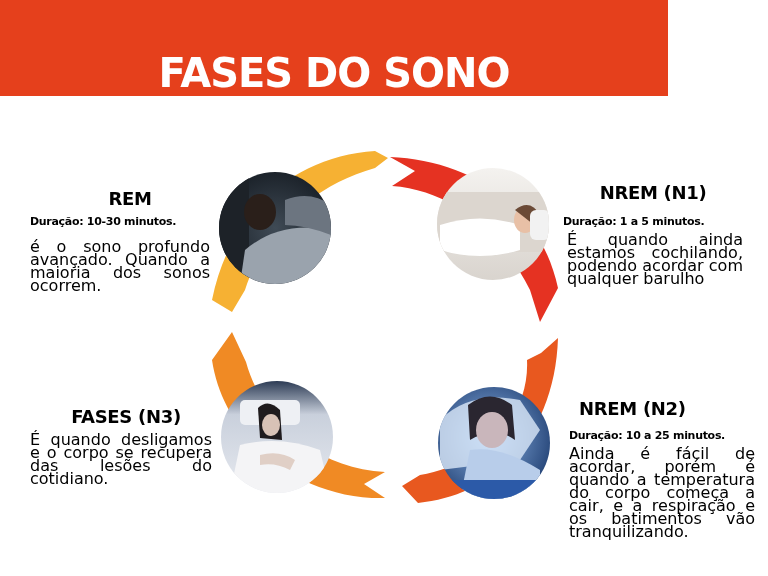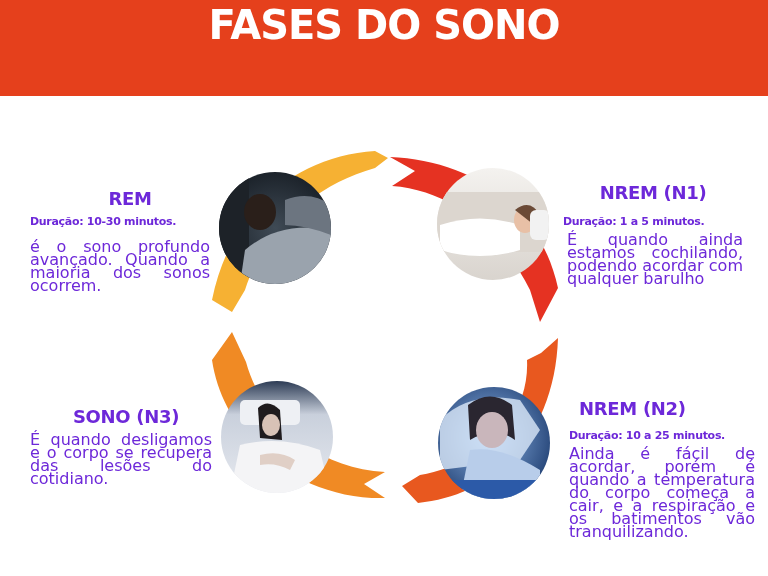--- a/index.html
+++ b/index.html
@@ -1,20 +1,20 @@
 <!DOCTYPE html>
 <html><head>
 <meta charset="utf-8">
 <style>
   html, body { margin:0; padding:0; }
   body { width:768px; height:576px; background:#ffffff; position:relative; overflow:hidden; font-family:"DejaVu Sans", sans-serif; }
-  .header { position:absolute; left:0; top:0; width:768px; height:96px; background:#E5401C; display:flex; align-items:flex-start; justify-content:center; }
+  .header { position:absolute; left:0; top:0; width:668px; height:96px; background:#E5401C; display:flex; align-items:flex-end; justify-content:center; }
   .header h1 { margin:0; color:#ffffff; font-family:"DejaVu Sans", sans-serif; font-weight:bold; font-size:40px; letter-spacing:-1px; padding-top:2px; }
   svg.ring { position:absolute; left:0; top:0; }
-  .phase { position:absolute; color:#6d28d9; }
+  .phase { position:absolute; color:#000000; }
   .phase .title { font-weight:bold; font-size:18px; letter-spacing:-0.3px; }
   .phase .dur { font-weight:bold; font-size:11px; letter-spacing:-0.3px; }
   .phase .desc { font-size:16px; line-height:13px; text-align:justify; text-align-last:left; }
 </style>
 </head>
 <body>
 
 <div class="header">
   <h1>FASES DO SONO</h1>
 </div>
@@ -102,15 +102,15 @@
   <div class="desc" style="padding-left:4px;">É quando ainda estamos cochilando, podendo acordar com qualquer barulho</div>
 </div>
 
 <div class="phase" style="left:567px; top:398px; width:188px;">
   <div class="title" style="padding-left:12px; margin-bottom:10px;">NREM (N2)</div>
   <div class="dur" style="padding-left:2px; margin-bottom:5px;">Duração: 10 a 25 minutos.</div>
   <div class="desc" style="padding-left:2px;">Ainda é fácil de acordar, porém é quando a temperatura do corpo começa a cair, e a respiração e os batimentos vão tranquilizando.</div>
 </div>
 
 <div class="phase" style="left:30px; top:406px; width:182px;">
-  <div class="title" style="text-align:center; padding-left:10px; margin-bottom:6px;">SONO (N3)</div>
+  <div class="title" style="text-align:center; padding-left:10px; margin-bottom:6px;">FASES (N3)</div>
   <div class="desc">É quando desligamos e o corpo se recupera das lesões do cotidiano.</div>
 </div>
 
 </body></html>

